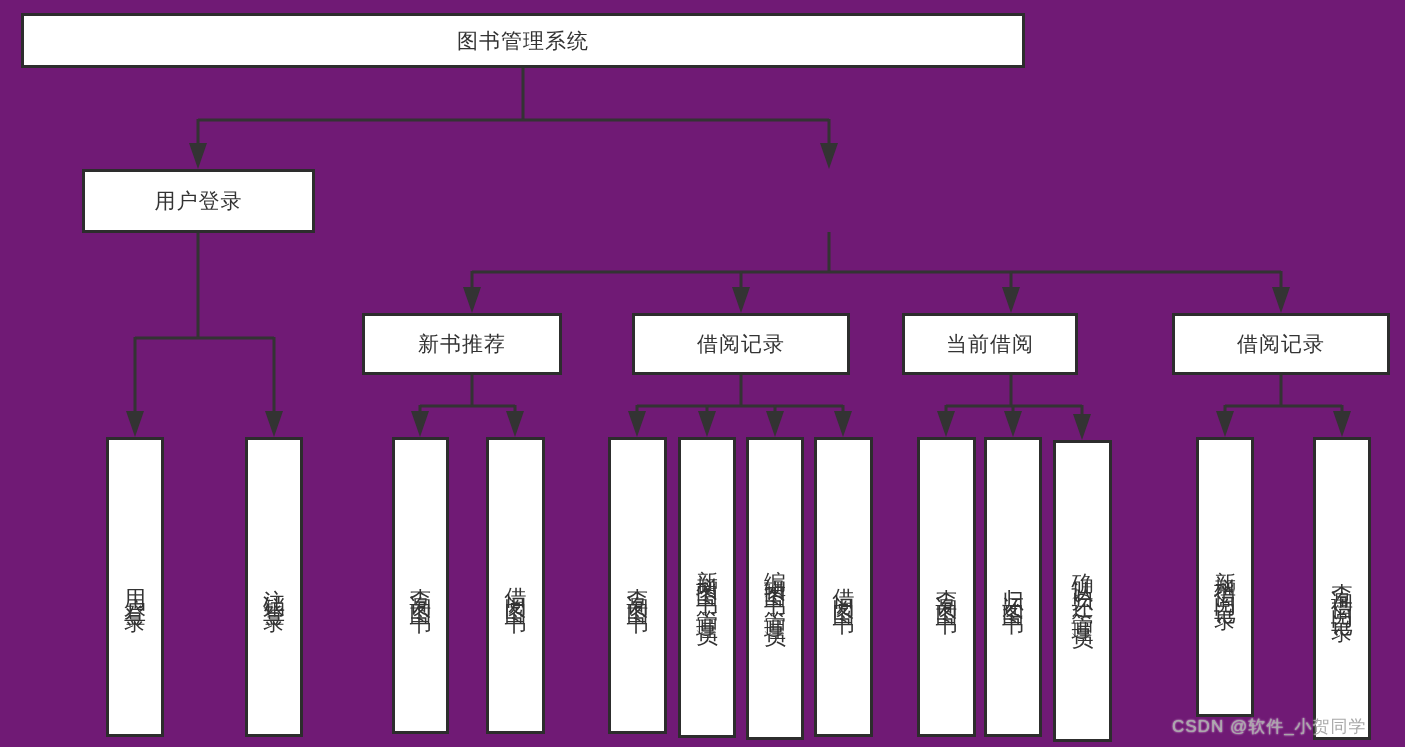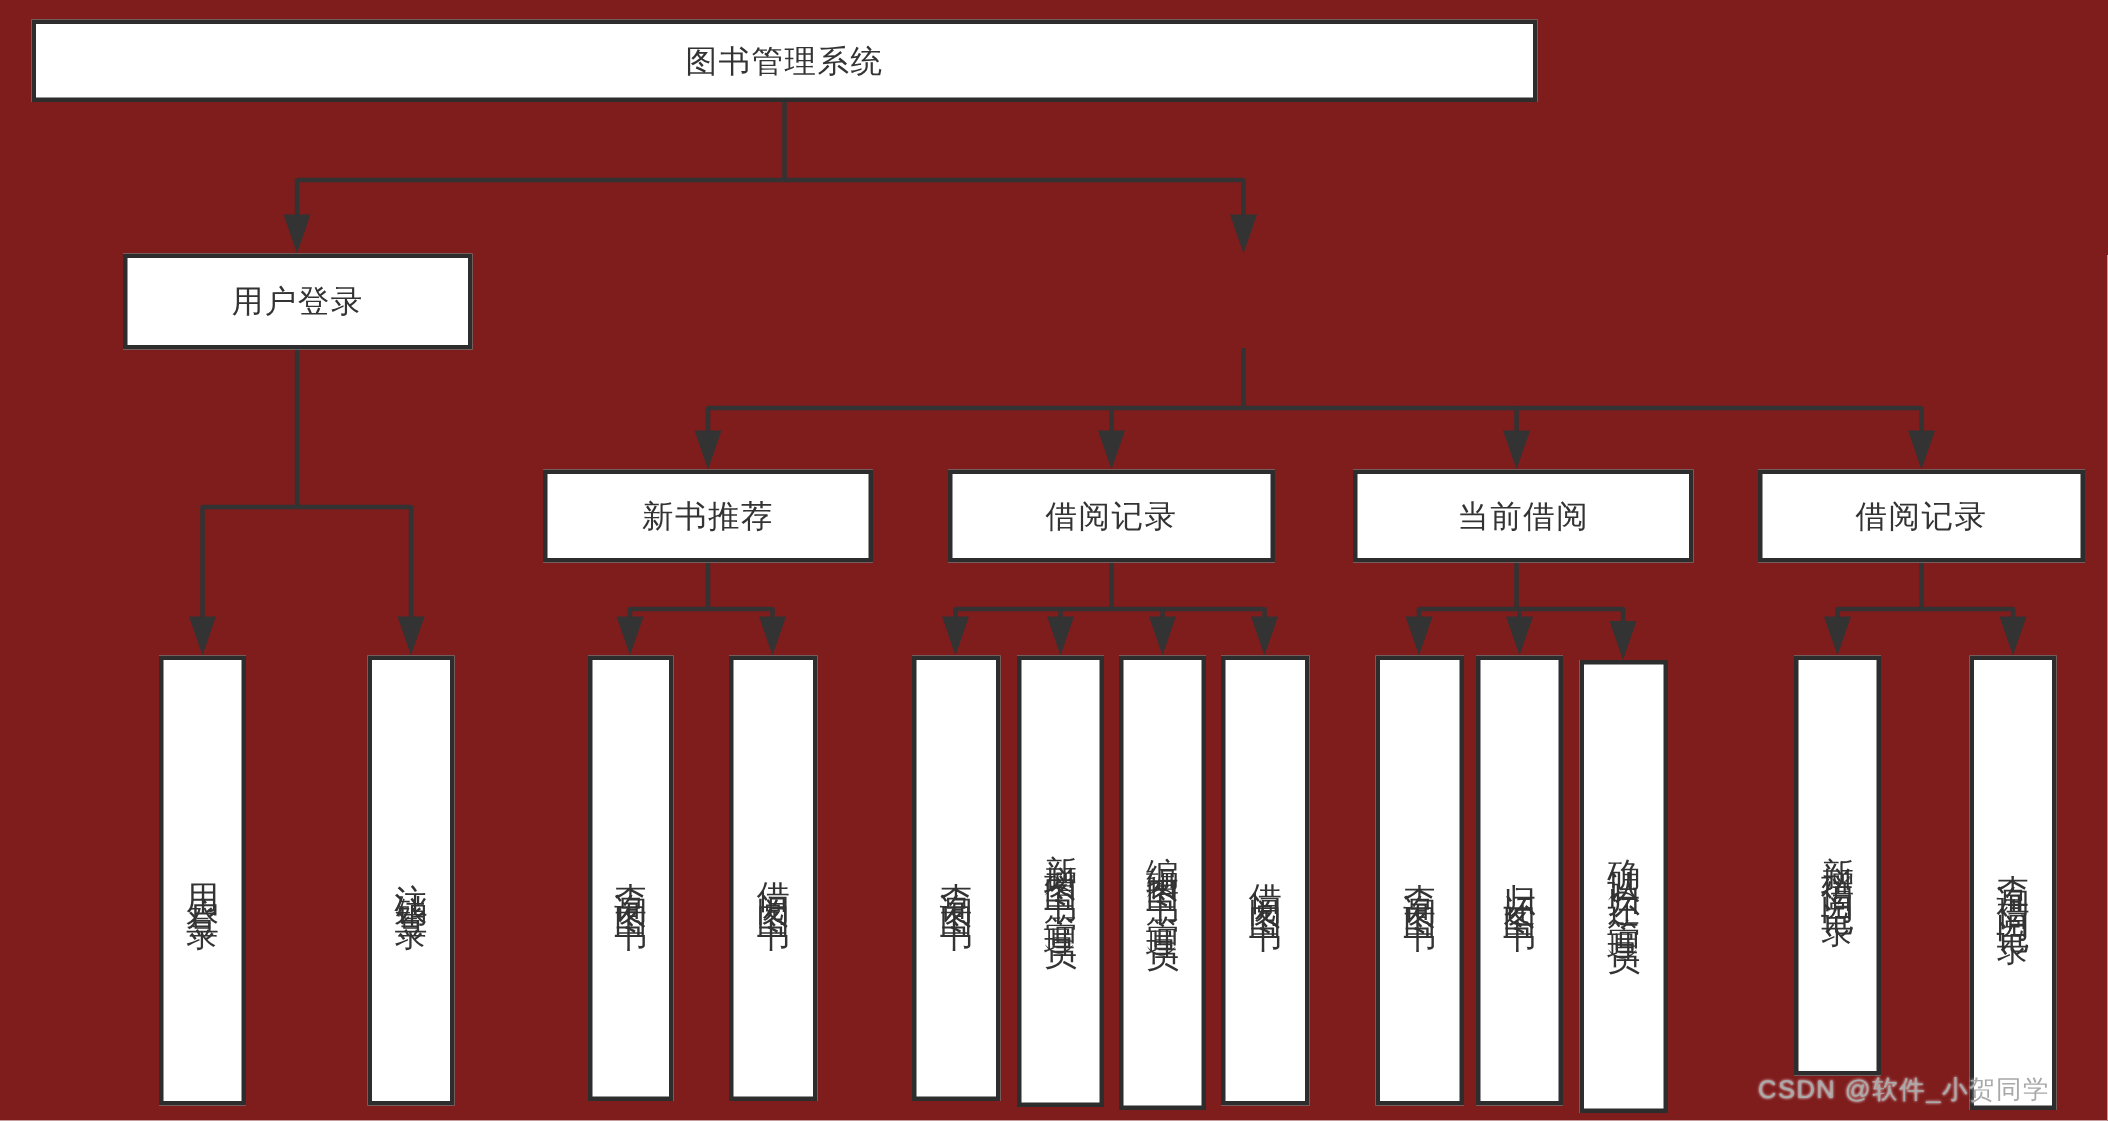--- a/index.html
+++ b/index.html
@@ -1,20 +1,20 @@
 <!DOCTYPE html>
 <html><head>
 <meta charset="utf-8">
 <style>
   html, body { margin: 0; padding: 0; background: #ffffff; }
   .canvas {
     position: relative;
     width: 1405px;
     height: 747px;
-    background: #7f1d1d;
+    background: #701a75;
     font-family: "Liberation Sans", sans-serif;
     overflow: hidden;
   }
   .connector-layer {
     position: absolute;
     left: 0; top: 0;
     width: 1405px; height: 747px;
     pointer-events: none;
   }
   .node {
@@ -120,27 +120,27 @@
   </svg>
 
   <div class="node h" style="left:21px; top:13px; width:1004px; height:55px;">
     <span class="label">图书管理系统</span>
   </div>
 
   <div class="node h" style="left:82px; top:169px; width:233px; height:64px;">
     <span class="label">用户登录</span>
   </div>
 
-  <div class="node h" style="left:362px; top:313px; width:220px; height:62px;">
+  <div class="node h" style="left:362px; top:313px; width:200px; height:62px;">
     <span class="label">新书推荐</span>
   </div>
   <div class="node h" style="left:632px; top:313px; width:218px; height:62px;">
     <span class="label">借阅记录</span>
   </div>
-  <div class="node h" style="left:902px; top:313px; width:227px; height:62px;">
+  <div class="node h" style="left:902px; top:313px; width:176px; height:62px;">
     <span class="label">当前借阅</span>
   </div>
   <div class="node h" style="left:1172px; top:313px; width:218px; height:62px;">
     <span class="label">借阅记录</span>
   </div>
 
   <div class="node v" style="left:106px; top:437px; width:58px; height:300px;">
     <span class="label">用户登录</span>
   </div>
   <div class="node v" style="left:245px; top:437px; width:58px; height:300px;">

